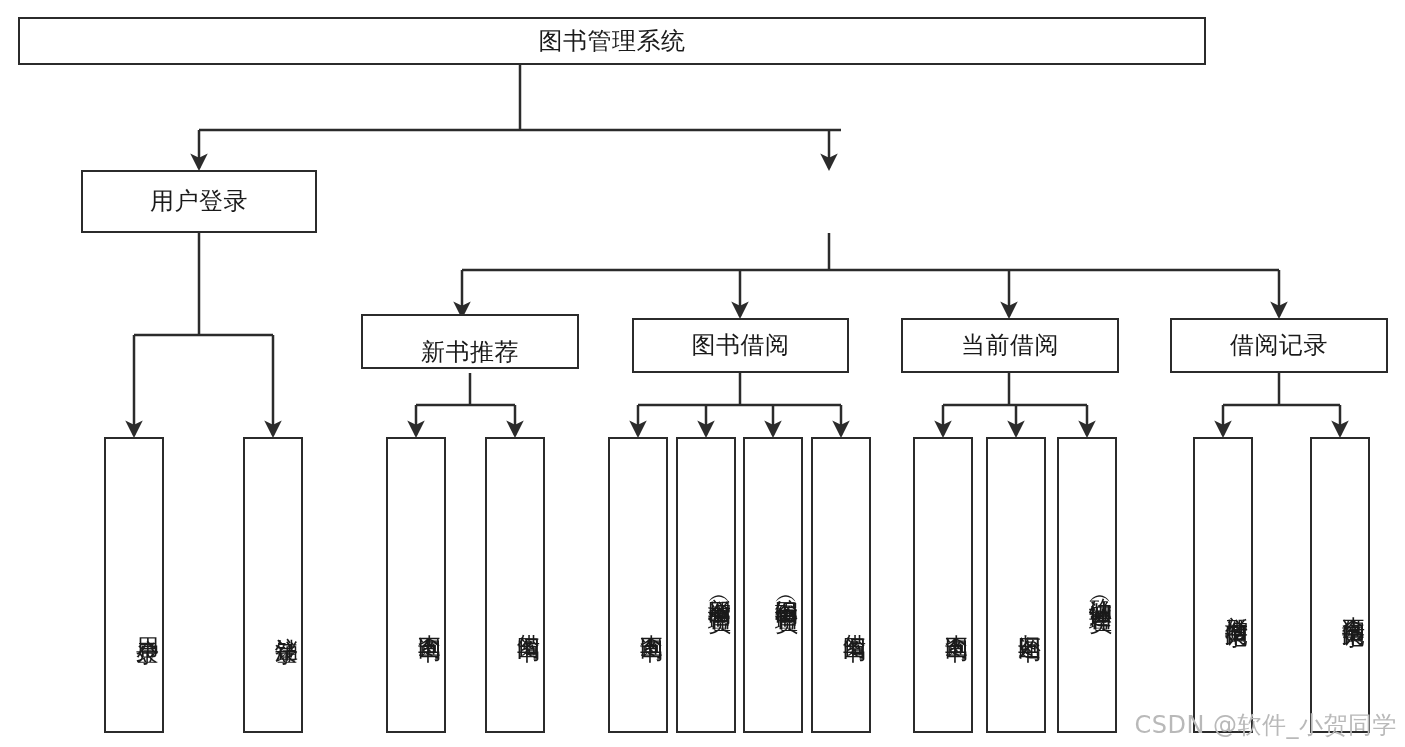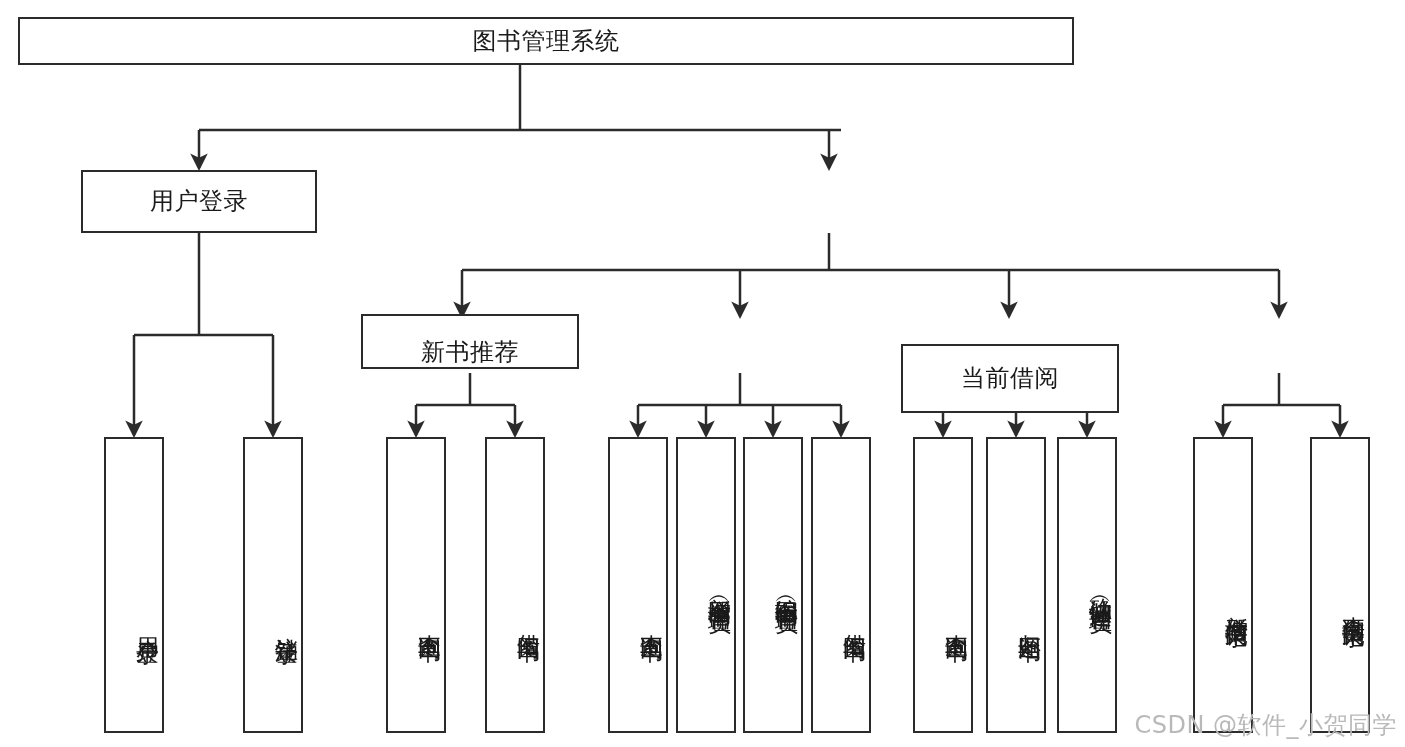--- a/index.html
+++ b/index.html
@@ -115,33 +115,39 @@
       <path d="M 1016 405 L 1016 435" marker-end="url(#arrow)"></path>
       <path d="M 1087 405 L 1087 435" marker-end="url(#arrow)"></path>
 
       <path d="M 1279 373 L 1279 405"></path>
       <path d="M 1223 405 L 1340 405"></path>
       <path d="M 1223 405 L 1223 435" marker-end="url(#arrow)"></path>
       <path d="M 1340 405 L 1340 435" marker-end="url(#arrow)"></path>
     </g>
   </svg>
 
-  <div class="node node-h" style="left:18px; top:17px; width:1056px; height:48px;">
+  <div class="node node-h" style="left:18px; top:17px; width:1188px; height:48px;">
     <span>图书管理系统</span>
   </div>
 
   <div class="node node-h" style="left:81px; top:170px; width:236px; height:63px;">
     <span>用户登录</span>
   </div>
 
   <div class="node node-h" style="left:361px; top:314px; width:218px; height:55px;align-items:flex-end;">
     <span>新书推荐</span>
   </div>
-  <div class="node node-h" style="left:901px; top:318px; width:218px; height:69px;margin-top:26px;">
+  <div class="node node-h" style="left:632px; top:318px; width:217px; height:55px;">
+    <span>图书借阅</span>
+  </div>
+  <div class="node node-h" style="left:901px; top:318px; width:218px; height:55px;">
     <span>当前借阅</span>
+  </div>
+  <div class="node node-h" style="left:1170px; top:318px; width:218px; height:55px;">
+    <span>借阅记录</span>
   </div>
 
   <div class="node node-v" style="left:104px; top:437px; width:60px; height:296px; padding-top:76px;">
     <span class="vtext">用户登录</span>
   </div>
   <div class="node node-v" style="left:243px; top:437px; width:60px; height:296px; padding-top:76px;">
     <span class="vtext">注销登录</span>
   </div>
 
   <div class="node node-v" style="left:386px; top:437px; width:60px; height:296px; padding-top:70px;">

